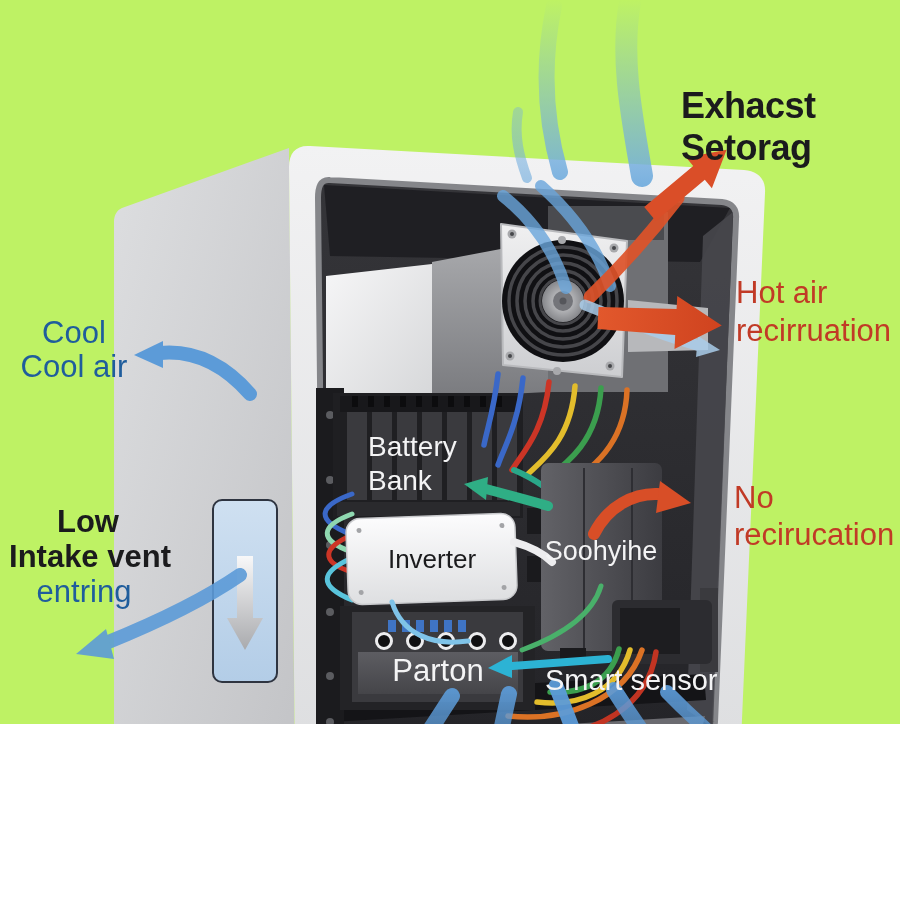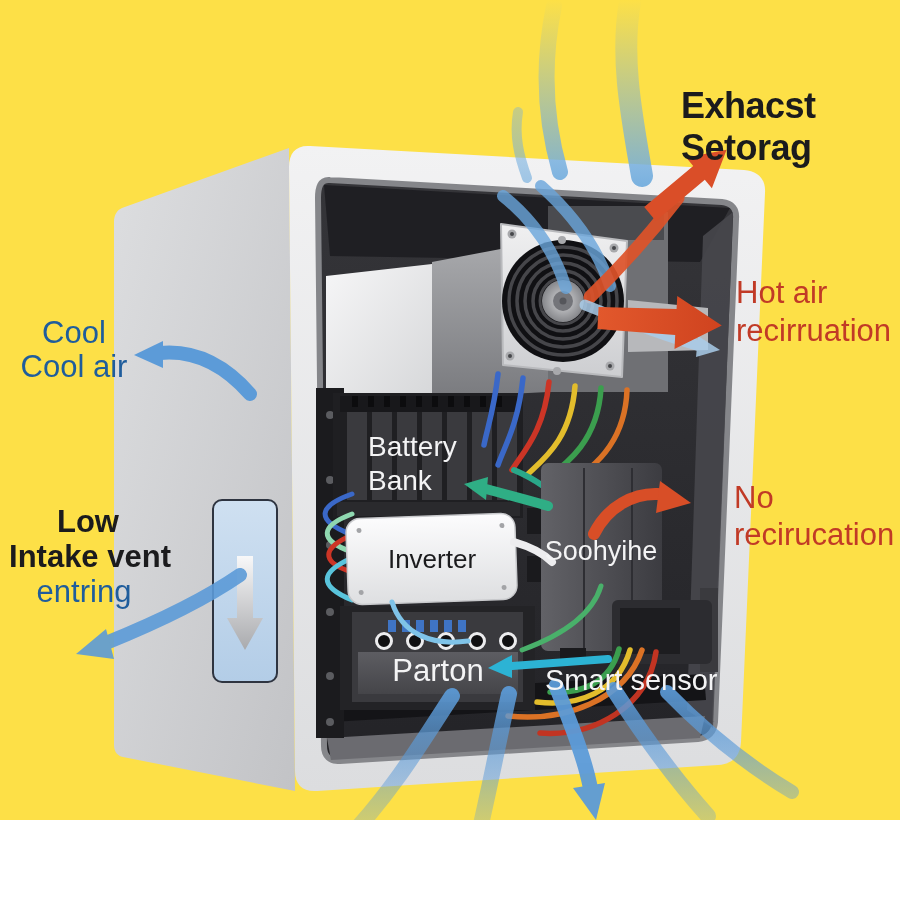--- a/index.html
+++ b/index.html
@@ -1,16 +1,16 @@
 <!DOCTYPE html>
 <html><head>
 <meta charset="utf-8">
 <style>
   html,body{margin:0;padding:0;background:#ffffff;}
-  .stage{position:relative;width:900px;height:820px;background:#fde047;overflow:hidden;
+  .stage{position:relative;width:900px;height:724px;background:#bef264;overflow:hidden;
          font-family:"Liberation Sans", sans-serif;text-align:right;}
   svg{display:block;}
   text{font-family:"Liberation Sans", sans-serif;}
   .t36{font-size:36px;font-weight:600;letter-spacing:-0.5px;}
   .t31{font-size:31px;font-weight:500;}
   .t31b{font-size:31px;font-weight:600;}
   .t28w{font-size:28px;font-weight:500;}
   .t27w{font-size:27px;font-weight:400;}
   .t26{font-size:26px;font-weight:400;}
   .t31w{font-size:31px;font-weight:400;}

